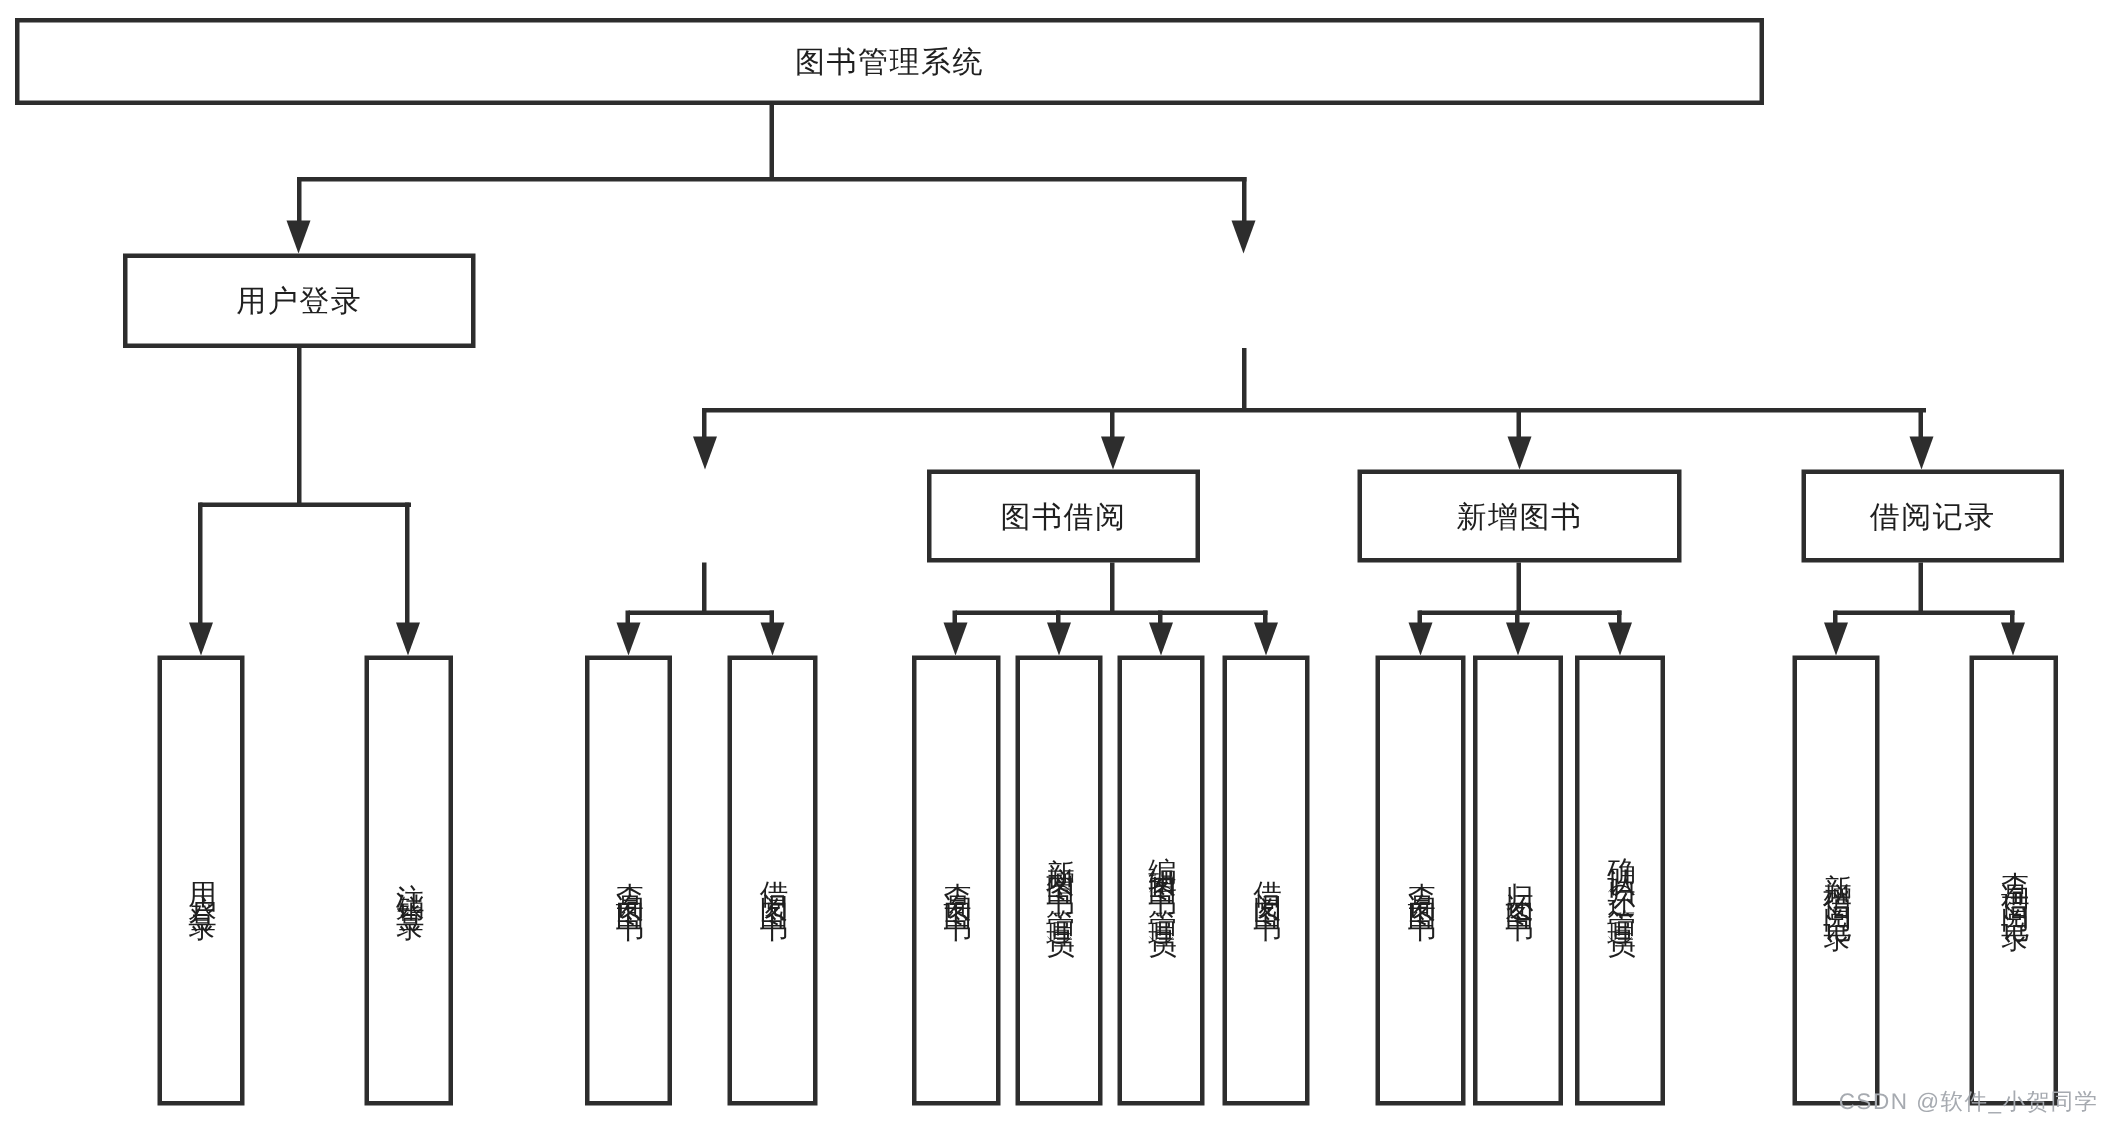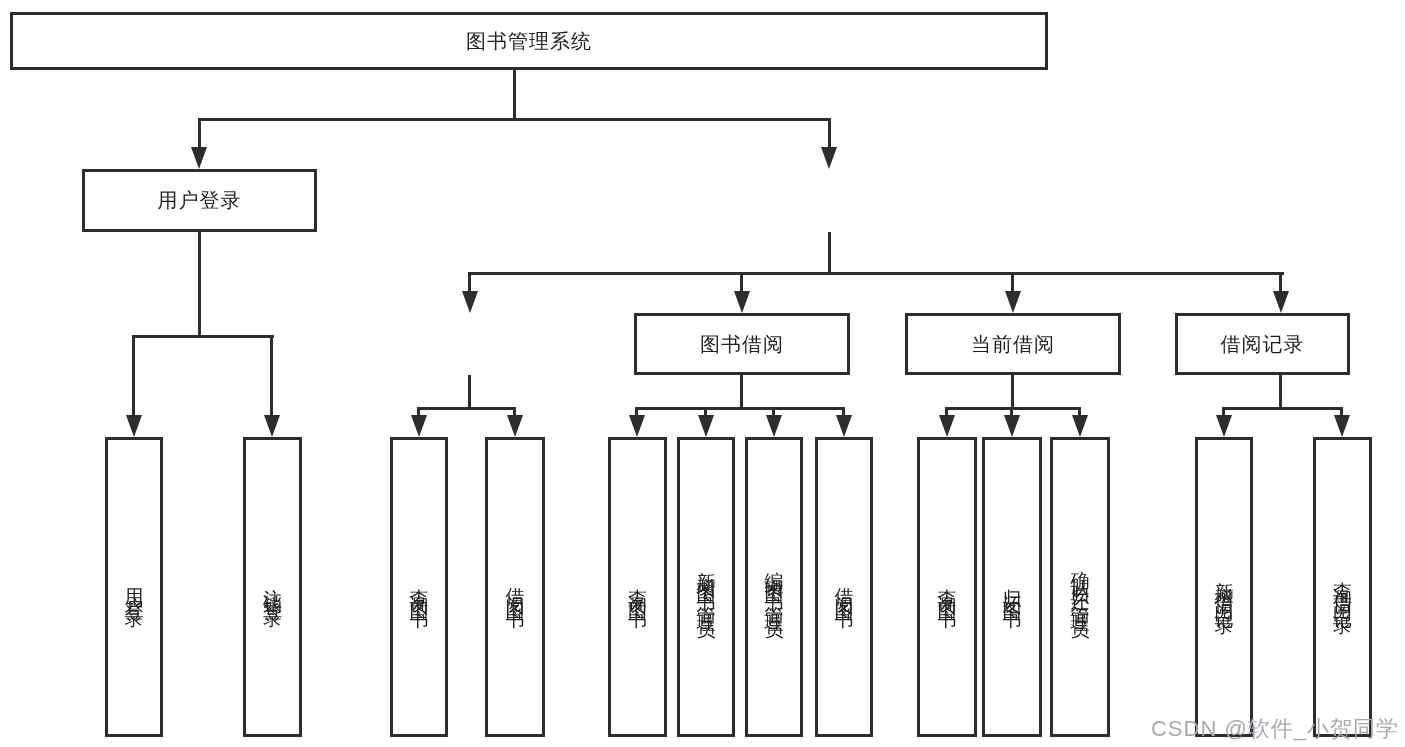--- a/index.html
+++ b/index.html
@@ -36,33 +36,33 @@
   .line{position:absolute;background:var(--line);}
   .arrow{
     position:absolute;width:0;height:0;
     border-left:8px solid transparent;
     border-right:8px solid transparent;
     border-top:22px solid var(--line);
   }
   .watermark{
     position:absolute;
     right:6px;bottom:3px;
-    font-size:22px;
+    font-size:15px;
     color:var(--watermark);
     letter-spacing:1px;
     z-index:5;
     white-space:nowrap;
   }
 </style>
 </head>
 <body>
 
 <div class="canvas">
 
-  <div class="box" style="left:10px;top:12px;width:1038px;height:58px">
+  <div class="box" style="left:10px;top:12px;width:1166px;height:58px">
     <span class="hlabel">图书管理系统</span>
   </div>
 
   <div class="line" style="left:513px;top:70px;width:3px;height:50px"></div>
   <div class="line" style="left:198px;top:118px;width:633px;height:3px"></div>
   <div class="line" style="left:198px;top:118px;width:3px;height:32px"></div>
   <div class="arrow" style="left:191px;top:147px"></div>
   <div class="line" style="left:828px;top:118px;width:3px;height:32px"></div>
   <div class="arrow" style="left:821px;top:147px"></div>
 
@@ -81,27 +81,27 @@
   <div class="line" style="left:469px;top:272px;width:815px;height:3px"></div>
   <div class="line" style="left:468px;top:272px;width:3px;height:21px"></div>
   <div class="arrow" style="left:462px;top:291px"></div>
   <div class="line" style="left:740px;top:272px;width:3px;height:21px"></div>
   <div class="arrow" style="left:734px;top:291px"></div>
   <div class="line" style="left:1011px;top:272px;width:3px;height:21px"></div>
   <div class="arrow" style="left:1005px;top:291px"></div>
   <div class="line" style="left:1279px;top:272px;width:3px;height:21px"></div>
   <div class="arrow" style="left:1273px;top:291px"></div>
 
-  <div class="box" style="left:634px;top:313px;width:216px;height:62px">
+  <div class="box" style="left:618px;top:313px;width:182px;height:62px">
     <span class="hlabel">图书借阅</span>
   </div>
   <div class="box" style="left:905px;top:313px;width:216px;height:62px">
-    <span class="hlabel">当前借阅</span>
+    <span class="hlabel">新增图书</span>
   </div>
-  <div class="box" style="left:1175px;top:313px;width:175px;height:62px">
+  <div class="box" style="left:1201px;top:313px;width:175px;height:62px">
     <span class="hlabel">借阅记录</span>
   </div>
 
   <div class="line" style="left:468px;top:375px;width:3px;height:34px"></div>
   <div class="line" style="left:419px;top:407px;width:97px;height:3px"></div>
   <div class="line" style="left:417px;top:407px;width:3px;height:12px"></div>
   <div class="arrow" style="left:411px;top:415px"></div>
   <div class="line" style="left:513px;top:407px;width:3px;height:12px"></div>
   <div class="arrow" style="left:507px;top:415px"></div>
 

